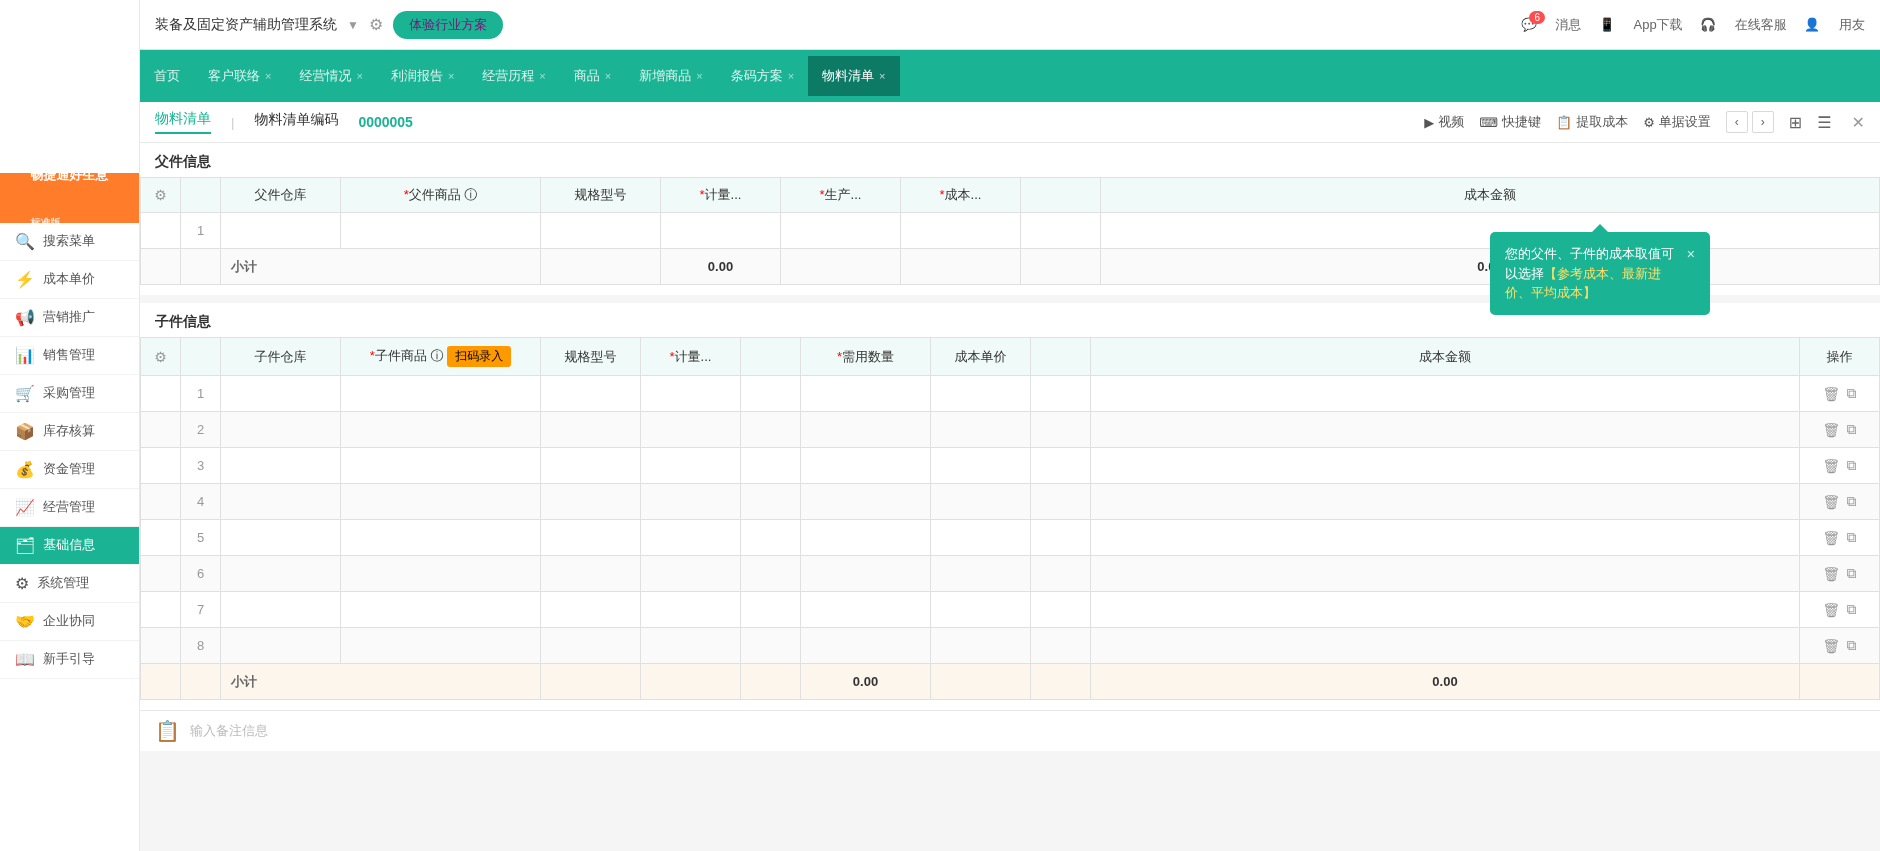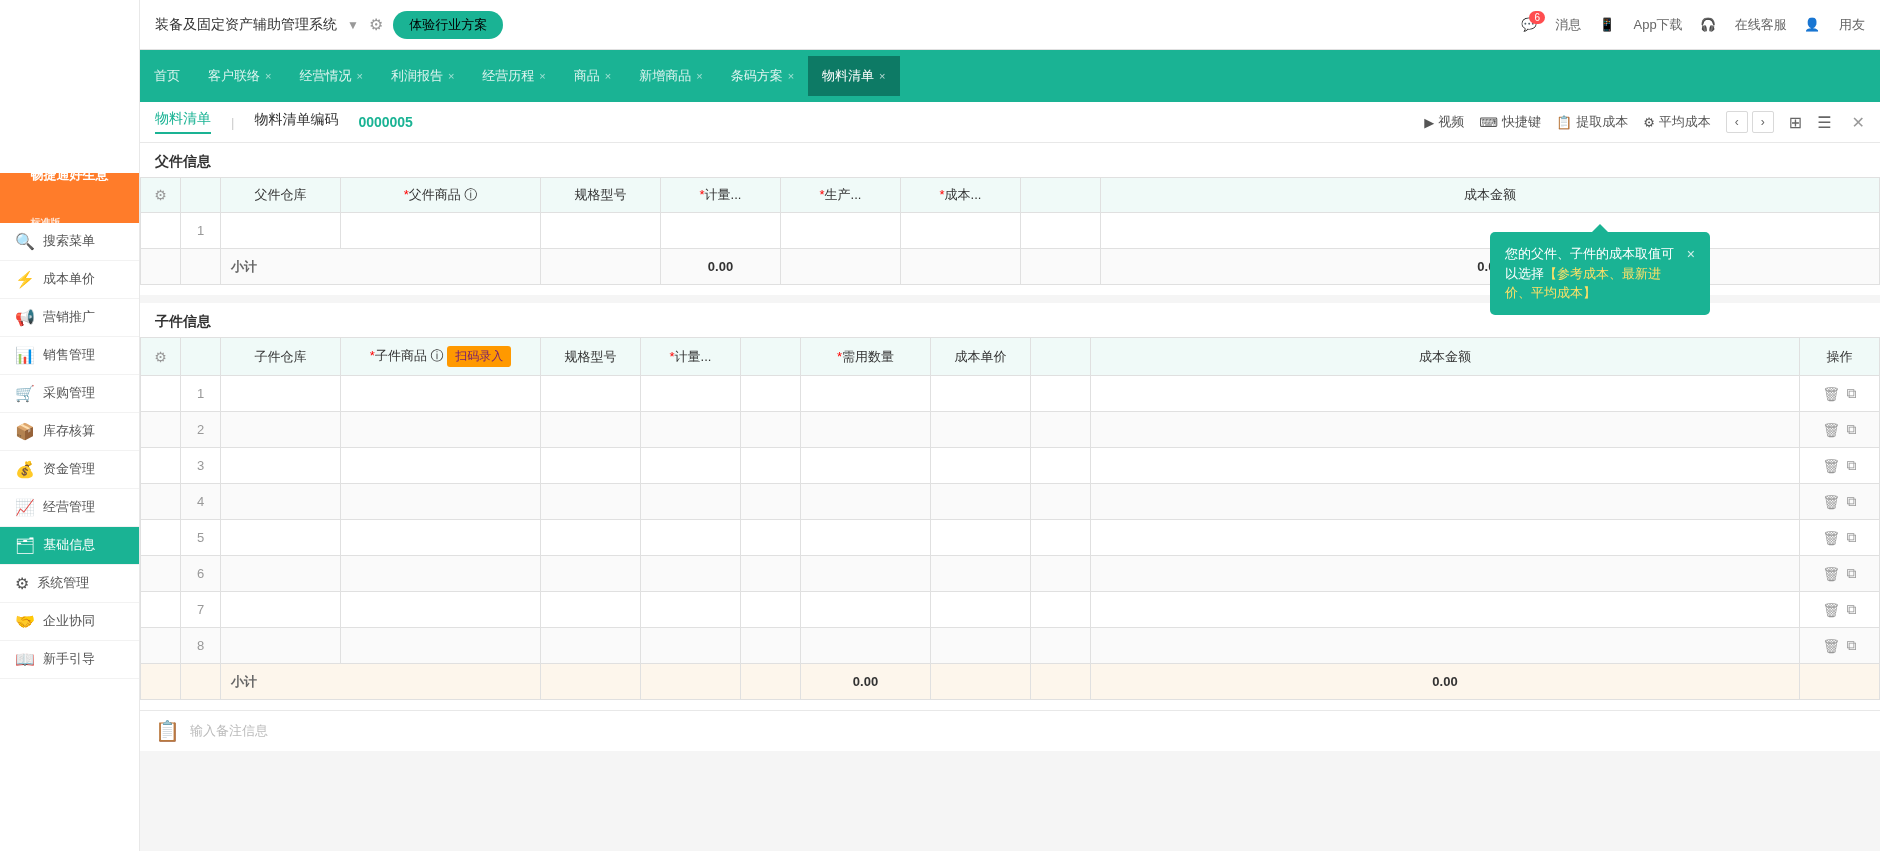--- a/index.html
+++ b/index.html
@@ -48,21 +48,21 @@
     .topbar-left {
       display: flex;
       align-items: center;
       gap: 10px;
     }
     .topbar-title { font-size: 14px; color: #333; }
     .topbar-dropdown { font-size: 12px; color: #999; cursor: pointer; }
     .topbar-gear { font-size: 16px; color: #999; cursor: pointer; }
     .topbar-btn {
       background: #1ab394;
-      color: #000000;
+      color: #701a75;
       border: none;
       border-radius: 15px;
       padding: 5px 16px;
       font-size: 13px;
       cursor: pointer;
     }
     .topbar-right {
       display: flex;
       align-items: center;
       gap: 18px;
@@ -247,21 +247,21 @@
     .settings-icon {
       color: #999;
       cursor: pointer;
       font-size: 14px;
     }
     .required-star { color: red; }
 
     
     .scan-btn {
       background: #ff9900;
-      color: #701a75;
+      color: #000000;
       border: none;
       border-radius: 3px;
       padding: 2px 8px;
       font-size: 12px;
       cursor: pointer;
     }
 
     
     .action-icons {
       display: flex;
@@ -486,21 +486,21 @@
         <div class="sub-header-action">
           <span>⌨</span>
           <span>快捷键</span>
         </div>
         <div class="sub-header-action">
           <span>📋</span>
           <span>提取成本</span>
         </div>
         <div class="sub-header-action">
           <span>⚙</span>
-          <span>平均成本</span>
+          <span>单据设置</span>
         </div>
         <div class="nav-arrows">
           <div class="nav-arrow">‹</div>
           <div class="nav-arrow">›</div>
         </div>
         <span class="grid-icon">⊞</span>
         <span class="grid-icon">☰</span>
         <span class="page-close">✕</span>
       </div>
 

